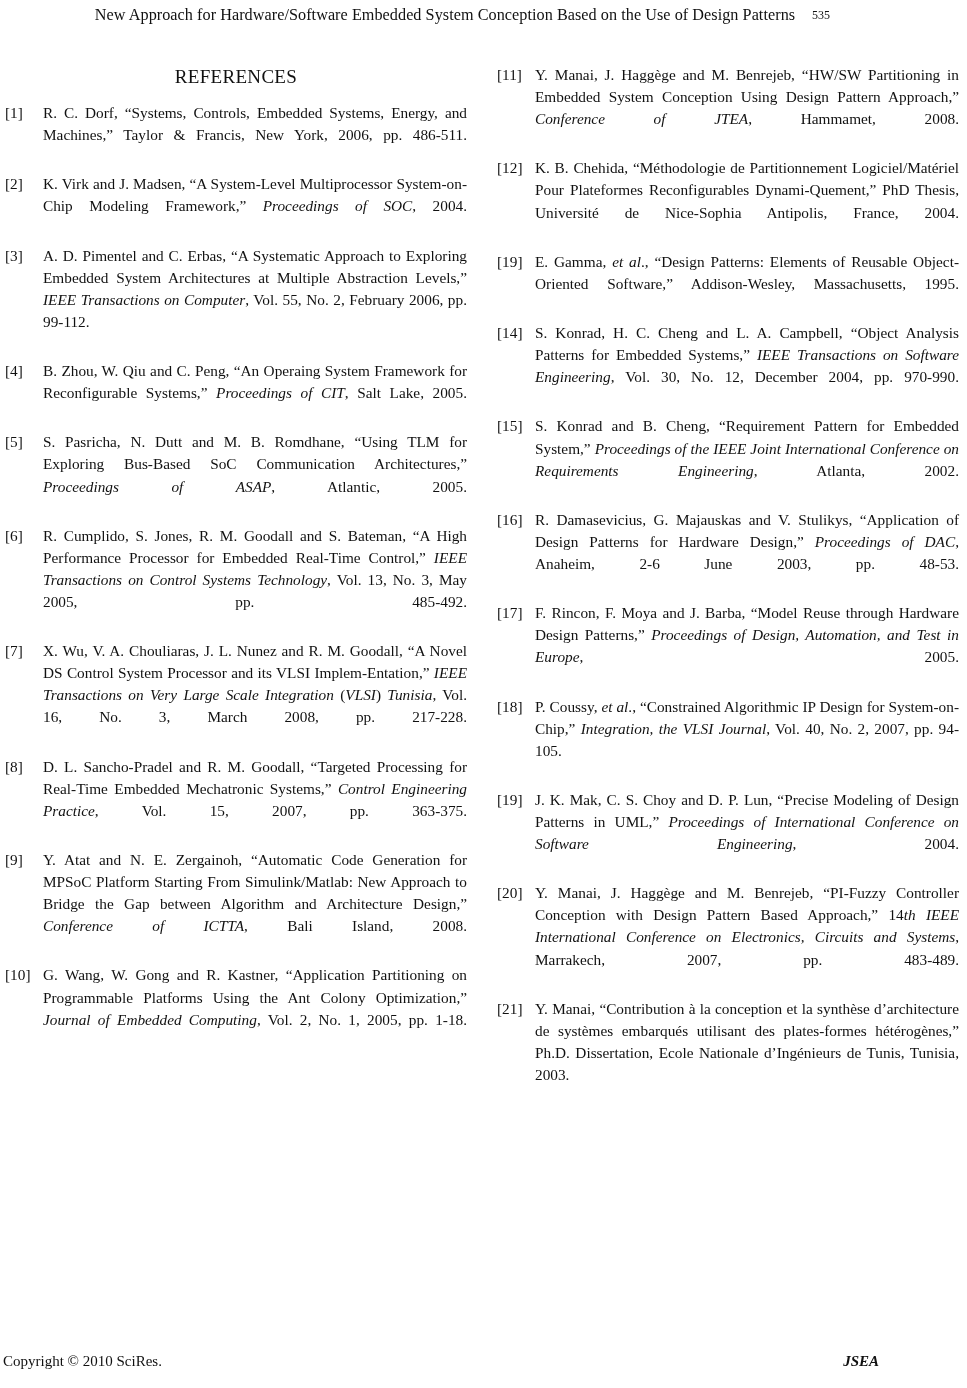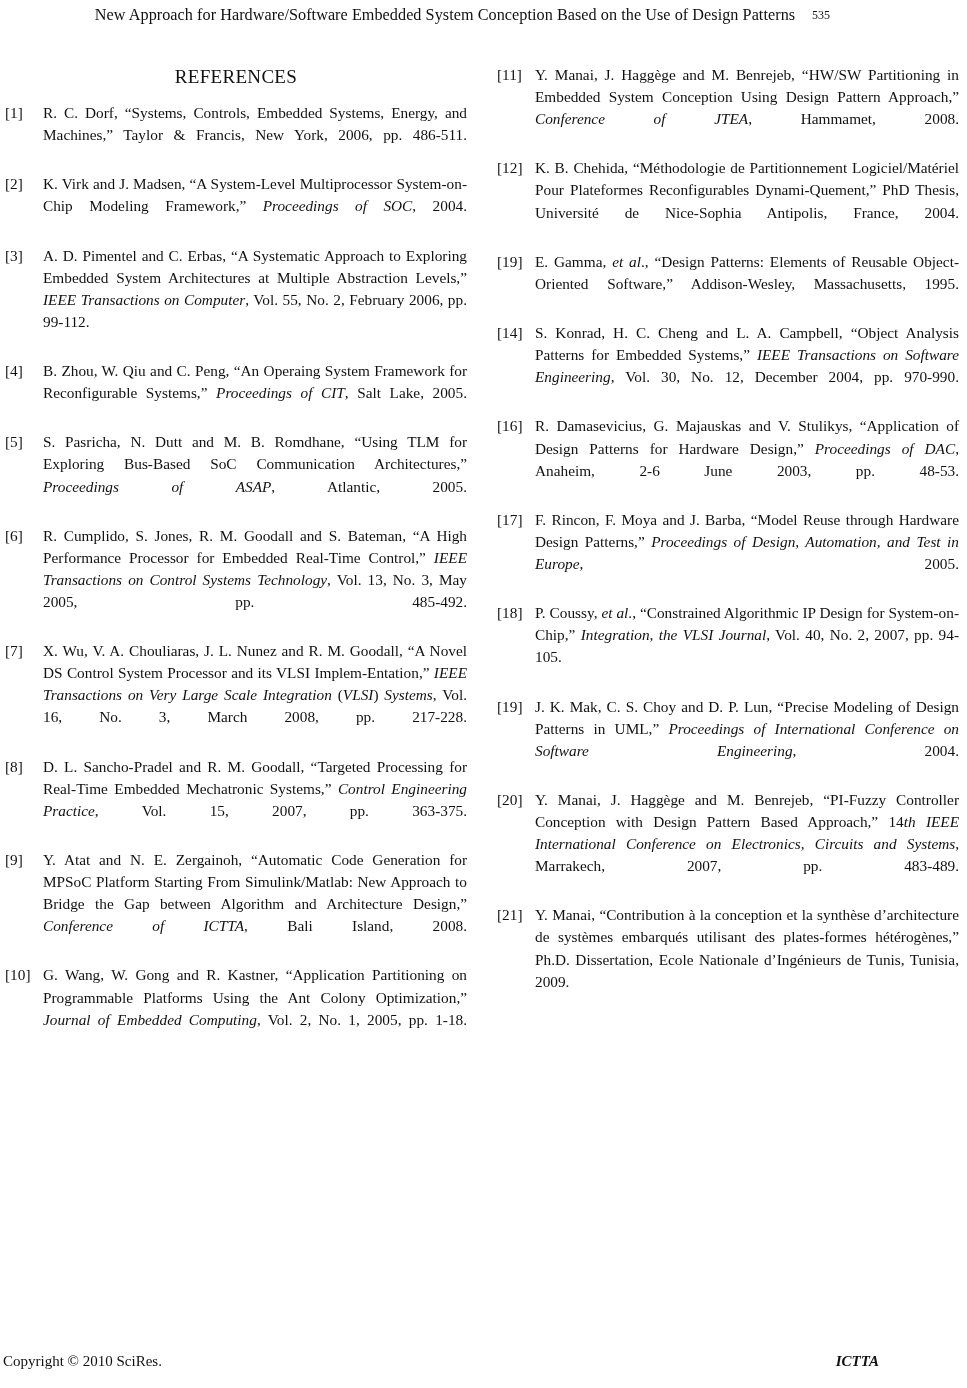--- a/index.html
+++ b/index.html
@@ -174,21 +174,21 @@
           <li class="ref-item">
             <span class="ref-num">[5]</span>
             <span class="ref-text">S. Pasricha, N. Dutt and M. B. Romdhane, “Using TLM for Exploring Bus-Based SoC Communication Architectures,” <i>Proceedings of ASAP</i>, Atlantic, 2005.</span>
           </li>
           <li class="ref-item">
             <span class="ref-num">[6]</span>
             <span class="ref-text">R. Cumplido, S. Jones, R. M. Goodall and S. Bateman, “A High Performance Processor for Embedded Real-Time Control,” <i>IEEE Transactions on Control Systems Technology</i>, Vol. 13, No. 3, May 2005, pp. 485-492.</span>
           </li>
           <li class="ref-item">
             <span class="ref-num">[7]</span>
-            <span class="ref-text">X. Wu, V. A. Chouliaras, J. L. Nunez and R. M. Goodall, “A Novel DS Control System Processor and its VLSI Implem-Entation,” <i>IEEE Transactions on Very Large Scale Integration</i> (<i>VLSI</i>) <i>Systems</i>, Vol. 16, No. 3, March 2008, pp. 217-228.</span>
+            <span class="ref-text">X. Wu, V. A. Chouliaras, J. L. Nunez and R. M. Goodall, “A Novel DS Control System Processor and its VLSI Implem-Entation,” <i>IEEE Transactions on Very Large Scale Integration</i> (<i>VLSI</i>) <i>Tunisia</i>, Vol. 16, No. 3, March 2008, pp. 217-228.</span>
           </li>
           <li class="ref-item">
             <span class="ref-num">[8]</span>
             <span class="ref-text">D. L. Sancho-Pradel and R. M. Goodall, “Targeted Processing for Real-Time Embedded Mechatronic Systems,” <i>Control Engineering Practice</i>, Vol. 15, 2007, pp. 363-375.</span>
           </li>
           <li class="ref-item">
             <span class="ref-num">[9]</span>
             <span class="ref-text">Y. Atat and N. E. Zergainoh, “Automatic Code Generation for MPSoC Platform Starting From Simulink/Matlab: New Approach to Bridge the Gap between Algorithm and Architecture Design,” <i>Conference of ICTTA</i>, Bali Island, 2008.</span>
           </li>
           <li class="ref-item">
@@ -210,20 +210,24 @@
           </li>
           <li class="ref-item">
             <span class="ref-num">[19]</span>
             <span class="ref-text">E. Gamma, <i>et al</i>., “Design Patterns: Elements of Reusable Object-Oriented Software,” Addison-Wesley, Massachusetts, 1995.</span>
           </li>
           <li class="ref-item">
             <span class="ref-num">[14]</span>
             <span class="ref-text">S. Konrad, H. C. Cheng and L. A. Campbell, “Object Analysis Patterns for Embedded Systems,” <i>IEEE Transactions on Software Engineering</i>, Vol. 30, No. 12, December 2004, pp. 970-990.</span>
           </li>
           <li class="ref-item">
+            <span class="ref-num">[15]</span>
+            <span class="ref-text">S. Konrad and B. Cheng, “Requirement Pattern for Embedded System,” <i>Proceedings of the IEEE Joint International Conference on Requirements Engineering</i>, Atlanta, 2002.</span>
+          </li>
+          <li class="ref-item">
             <span class="ref-num">[16]</span>
             <span class="ref-text">R. Damasevicius, G. Majauskas and V. Stulikys, “Application of Design Patterns for Hardware Design,” <i>Proceedings of DAC</i>, Anaheim, 2-6 June 2003, pp. 48-53.</span>
           </li>
           <li class="ref-item">
             <span class="ref-num">[17]</span>
             <span class="ref-text">F. Rincon, F. Moya and J. Barba, “Model Reuse through Hardware Design Patterns,” <i>Proceedings of Design, Automation, and Test in Europe</i>, 2005.</span>
           </li>
           <li class="ref-item">
             <span class="ref-num">[18]</span>
             <span class="ref-text">P. Coussy, <i>et al</i>., “Constrained Algorithmic IP Design for System-on-Chip,” <i>Integration, the VLSI Journal</i>, Vol. 40, No. 2, 2007, pp. 94-105.</span>
@@ -231,25 +235,25 @@
           <li class="ref-item">
             <span class="ref-num">[19]</span>
             <span class="ref-text">J. K. Mak, C. S. Choy and D. P. Lun, “Precise Modeling of Design Patterns in UML,” <i>Proceedings of International Conference on Software Engineering</i>, 2004.</span>
           </li>
           <li class="ref-item">
             <span class="ref-num">[20]</span>
             <span class="ref-text">Y. Manai, J. Haggège and M. Benrejeb, “PI-Fuzzy Controller Conception with Design Pattern Based Approach,” 14<i>th IEEE International Conference on Electronics, Circuits and Systems</i>, Marrakech, 2007, pp. 483-489.</span>
           </li>
           <li class="ref-item">
             <span class="ref-num">[21]</span>
-            <span class="ref-text">Y. Manai, “Contribution à la conception et la synthèse d’architecture de systèmes embarqués utilisant des plates-formes hétérogènes,” Ph.D. Dissertation, Ecole Nationale d’Ingénieurs de Tunis, Tunisia, 2009.</span>
+            <span class="ref-text">Y. Manai, “Contribution à la conception et la synthèse d’architecture de systèmes embarqués utilisant des plates-formes hétérogènes,” Ph.D. Dissertation, Ecole Nationale d’Ingénieurs de Tunis, Tunisia, 2003.</span>
           </li>
         </ol>
     </div>
 
   </div>
 
   <div class="footer">
     <div class="footer-left">Copyright © 2010 SciRes.</div>
-    <div class="footer-right">ICTTA</div>
+    <div class="footer-right">JSEA</div>
   </div>
 
 </div>
 
 </body></html>

